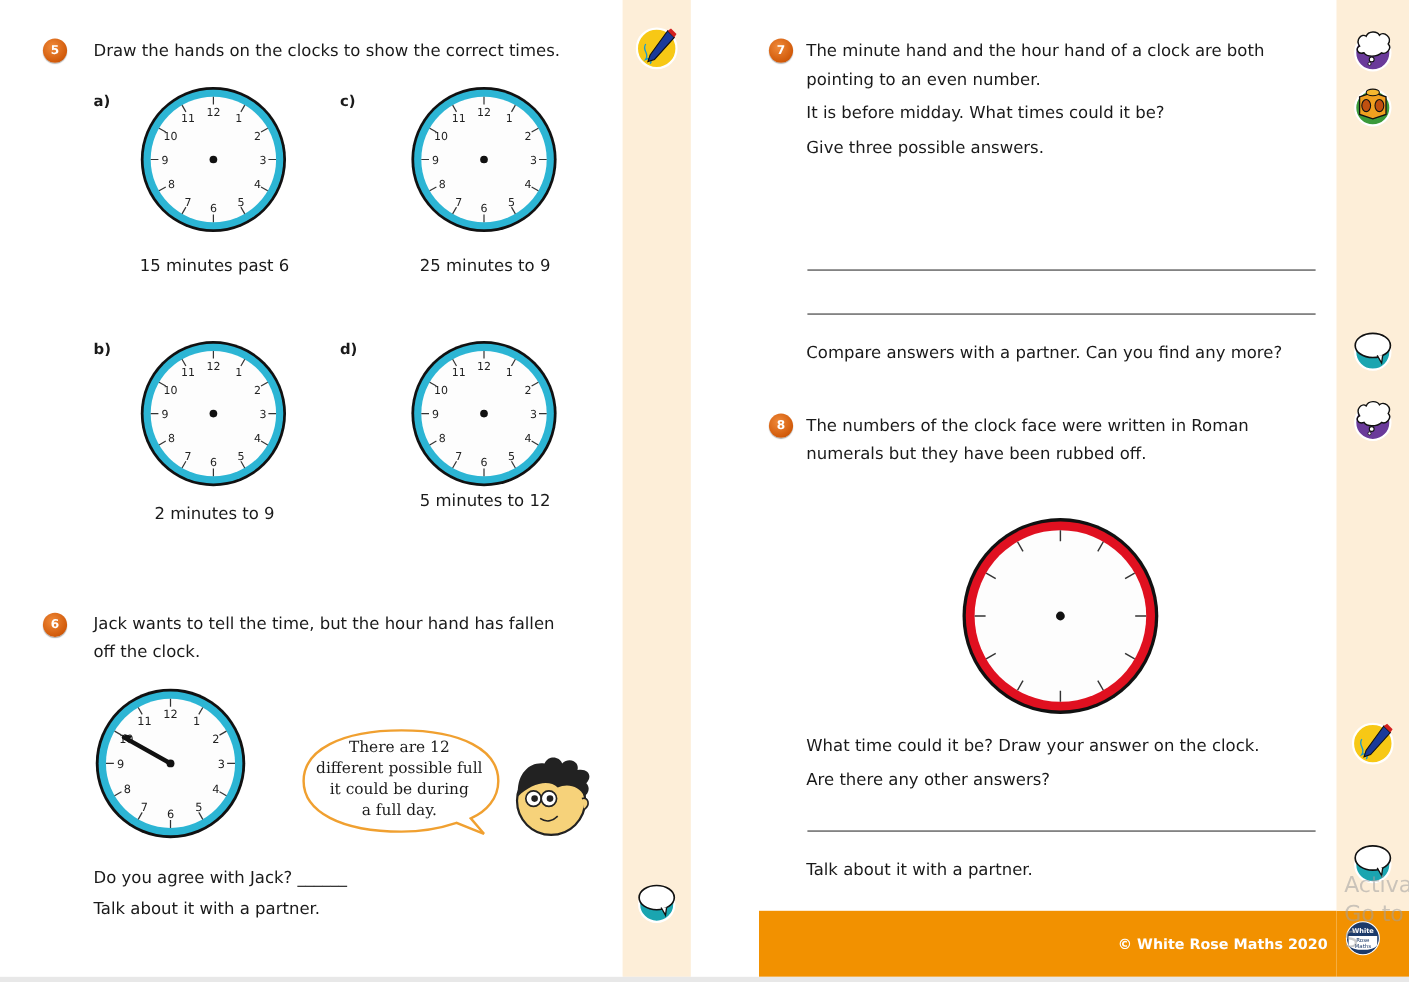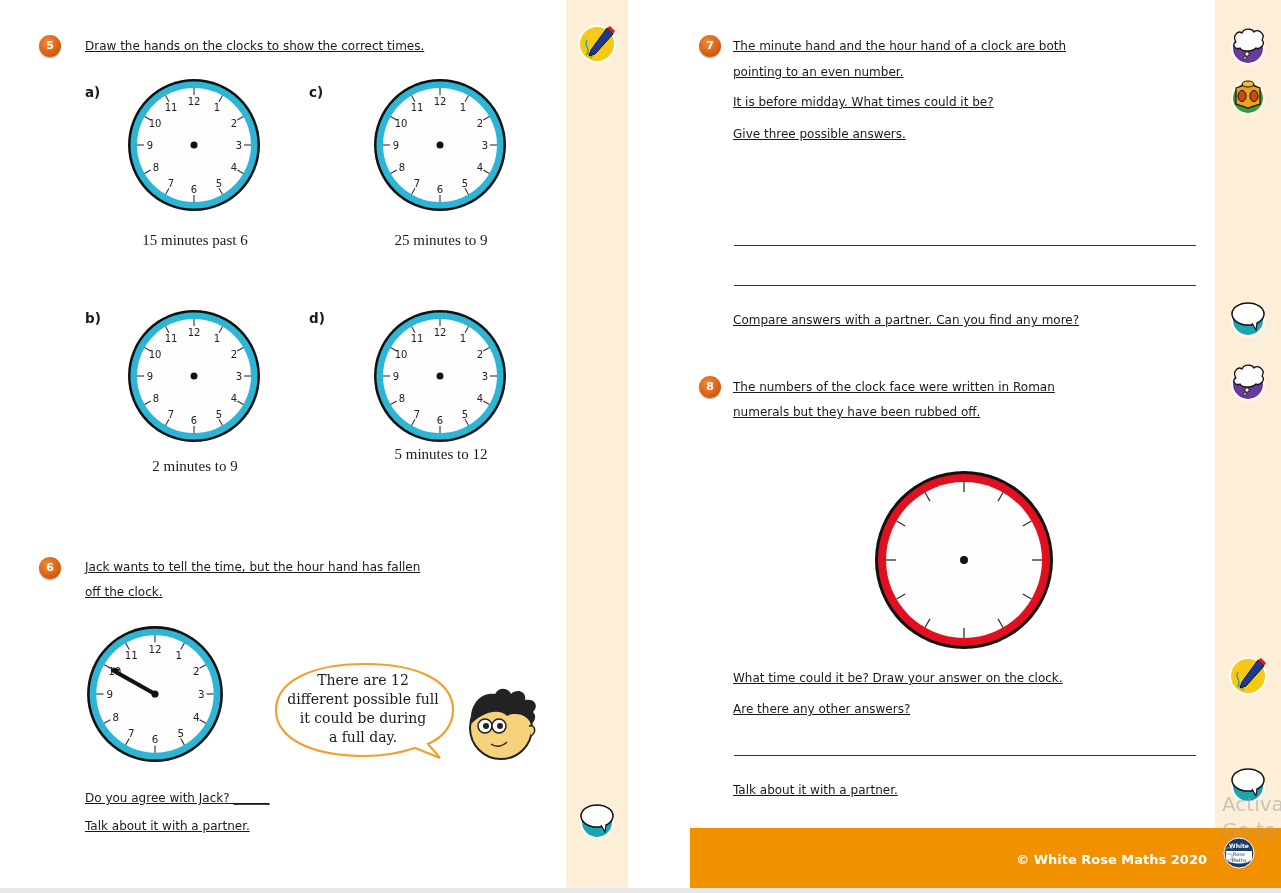--- a/index.html
+++ b/index.html
@@ -15,23 +15,23 @@
   #sidebar-right { left: 525px; width: 66px; }
 
   .bottom-strip { position: absolute; left: 0; top: 888px; width: 1281px; height: 5px; background: #e8e8e8; }
 
   .qnum {
     position: absolute; width: 22px; height: 22px; border-radius: 50%;
     background: radial-gradient(circle at 40% 35%, #f08a3a, #d15a0a 70%, #a84508);
     color: #fff; font-weight: bold; font-size: 11px; line-height: 22px; text-align: center;
     box-shadow: 0 1px 1px rgba(0,0,0,0.35);
   }
-  .qtext { position: absolute; font-size: 12px; line-height: 26px; color: #1a1a1a; text-decoration: underline; }
+  .qtext { position: absolute; font-size: 15px; line-height: 26px; color: #1a1a1a; }
   .label { position: absolute; font-size: 13.5px; font-weight: bold; }
-  .caption { position: absolute; font-size: 15px; text-align: center; width: 200px; font-family: Liberation Serif, serif; }
+  .caption { position: absolute; font-size: 15px; text-align: center; width: 200px; }
 
   .clock { position: absolute; }
   .answer-line { position: absolute; height: 1px; background: #333; }
 
   .side-icon { position: absolute; width: 40px; height: 40px; }
 
   .speech-bubble-text {
     position: absolute; font-family: "DejaVu Serif", serif; font-size: 14px; line-height: 19px;
     text-align: center; color: #1a1a1a;
   }

